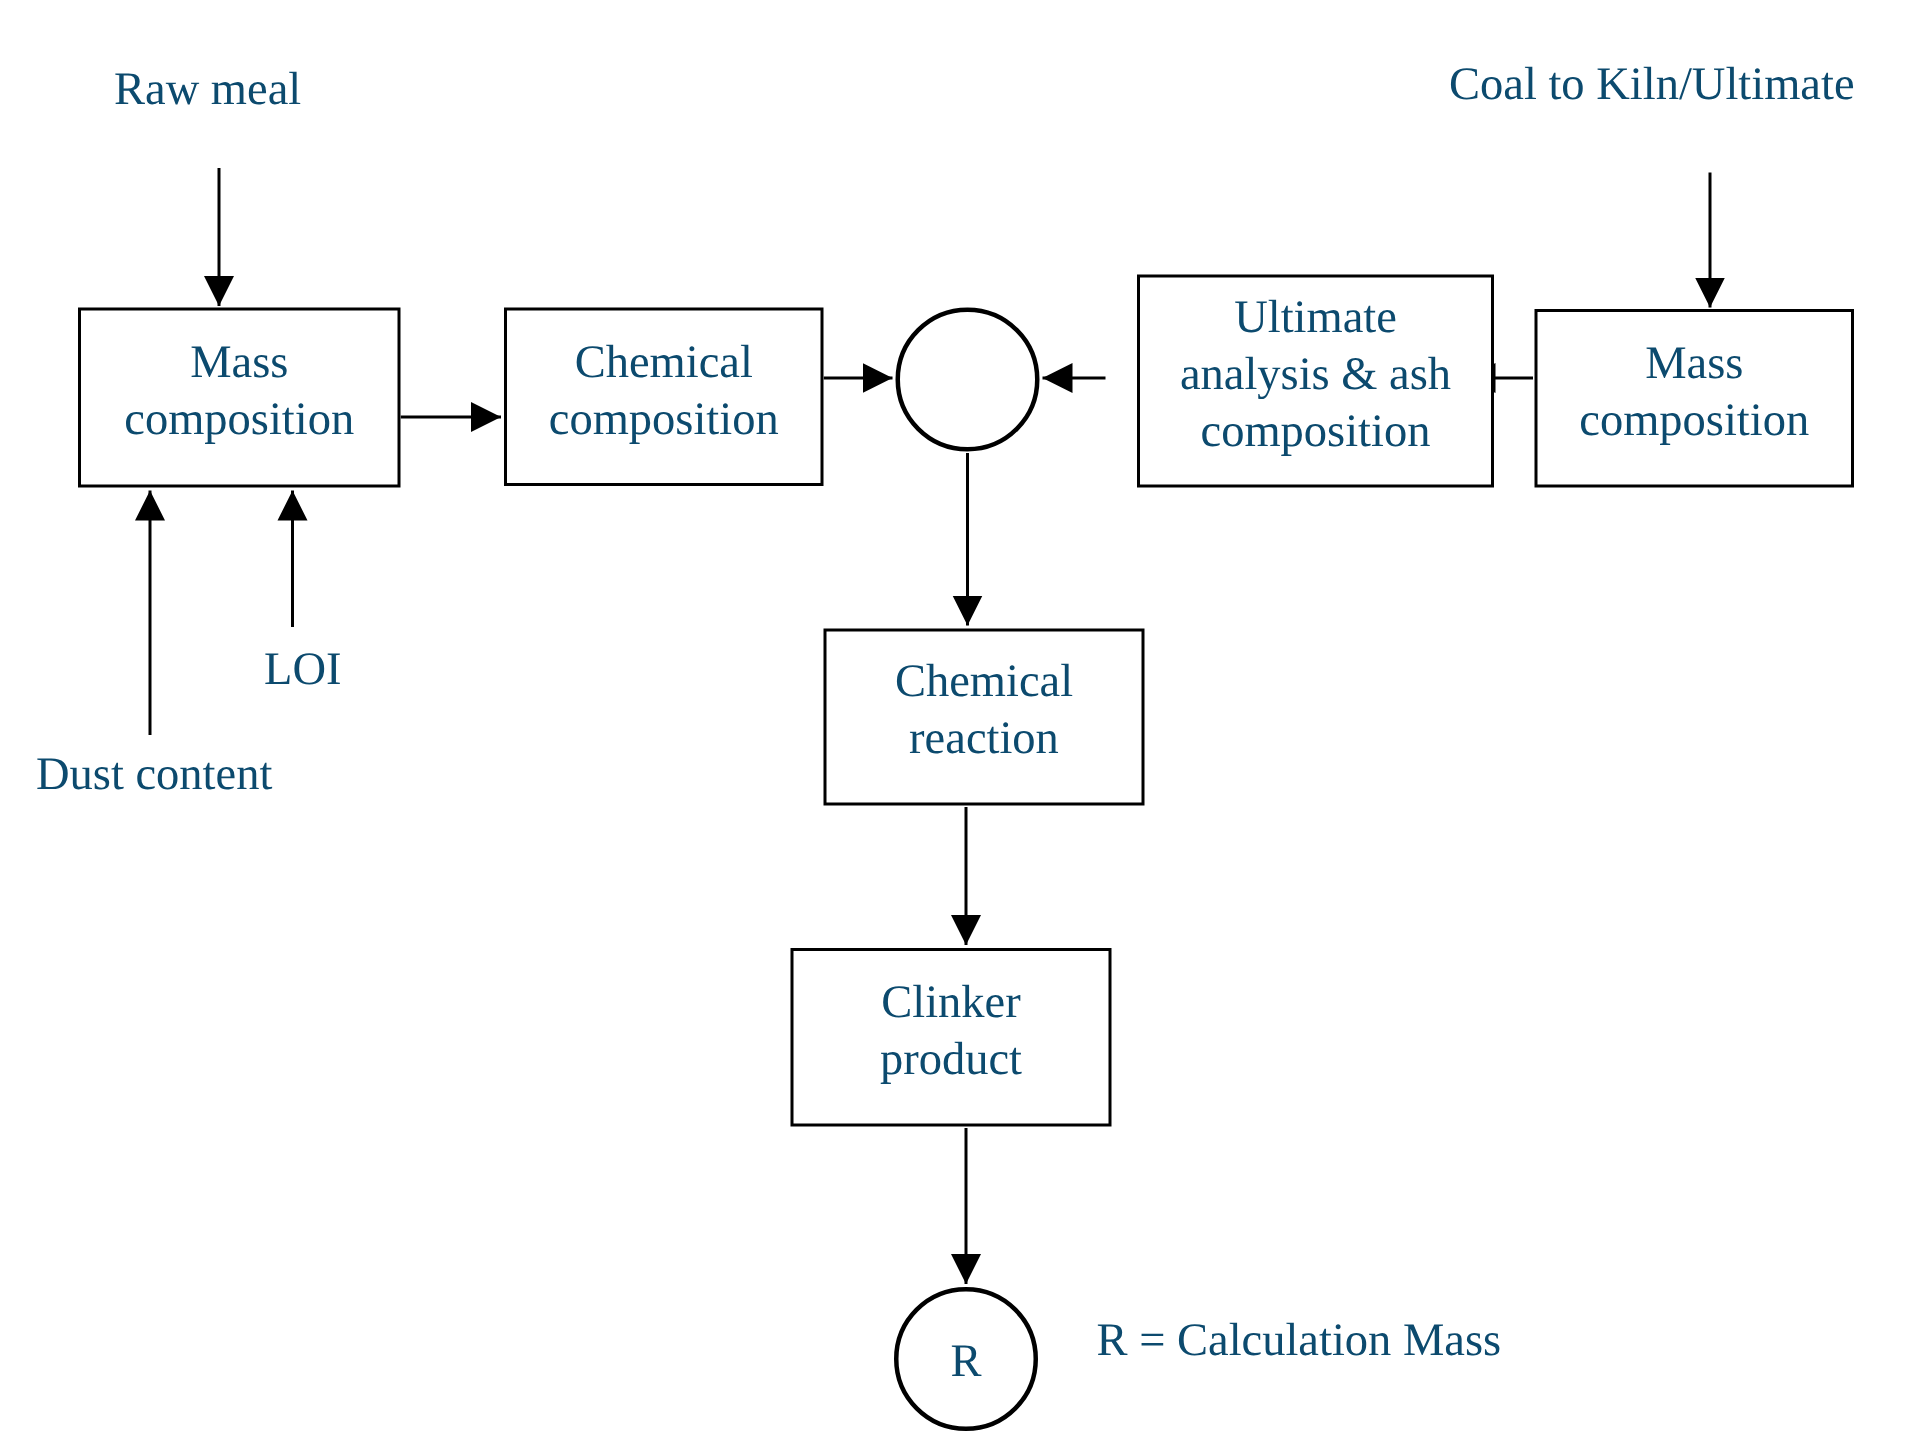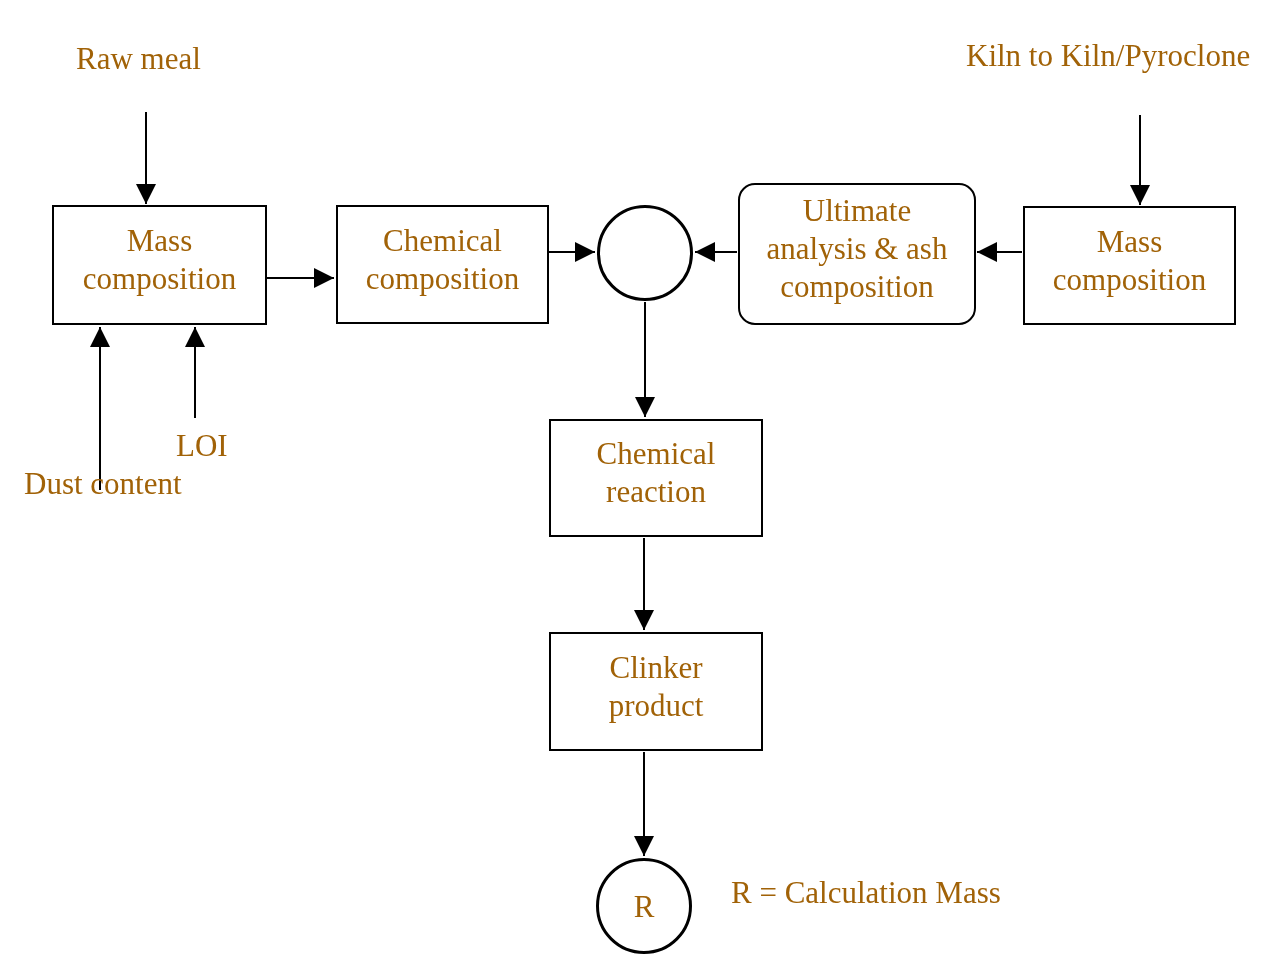--- a/index.html
+++ b/index.html
@@ -6,21 +6,21 @@
     margin: 0;
     padding: 0;
     background: #ffffff;
   }
   .canvas {
     position: relative;
     width: 1271px;
     height: 968px;
     background: #ffffff;
     font-family: "Liberation Serif", "DejaVu Serif", serif;
-    color: #a16207;
+    color: #0c4a6e;
     overflow: hidden;
   }
   .connectors {
     position: absolute;
     left: 0;
     top: 0;
     width: 1271px;
     height: 968px;
   }
   .connectors line {
@@ -85,53 +85,53 @@
     <line x1="549" y1="252" x2="595" y2="252" marker-end="url(#arrow)"></line>
     <line x1="1022" y1="252" x2="977" y2="252" marker-end="url(#arrow)"></line>
     <line x1="737" y1="252" x2="695" y2="252" marker-end="url(#arrow)"></line>
     <line x1="645" y1="302" x2="645" y2="417" marker-end="url(#arrow)"></line>
     <line x1="644" y1="538" x2="644" y2="630" marker-end="url(#arrow)"></line>
     <line x1="644" y1="752" x2="644" y2="856" marker-end="url(#arrow)"></line>
   </svg>
 
   <div class="free-label" style="left:76px; top:41px;">Raw meal</div>
 
-  <div class="free-label" style="left:966px; top:38px;">Kiln to Kiln/Pyroclone</div>
+  <div class="free-label" style="left:966px; top:38px;">Coal to Kiln/Ultimate</div>
 
   <div class="free-label" style="left:176px; top:428px;">LOI</div>
 
-  <div class="free-label" style="left:24px; top:466px;">Dust content</div>
+  <div class="free-label" style="left:24px; top:498px;">Dust content</div>
 
   <div class="box" style="left:52px; top:205px; width:215px; height:120px;">
     <span class="box-label">Mass
 composition</span>
   </div>
 
   <div class="box" style="left:336px; top:205px; width:213px; height:119px;">
     <span class="box-label">Chemical
 composition</span>
   </div>
 
-  <div class="box" style="left:738px; top:183px; width:238px; height:142px;border-radius:17px;">
+  <div class="box" style="left:758px; top:183px; width:238px; height:142px;">
     <span class="box-label">Ultimate
 analysis &amp; ash
 composition</span>
   </div>
 
   <div class="box" style="left:1023px; top:206px; width:213px; height:119px;">
     <span class="box-label">Mass
 composition</span>
   </div>
 
   <div class="box" style="left:549px; top:419px; width:214px; height:118px;">
     <span class="box-label">Chemical
 reaction</span>
   </div>
 
-  <div class="box" style="left:549px; top:632px; width:214px; height:119px;">
+  <div class="box" style="left:527px; top:632px; width:214px; height:119px;">
     <span class="box-label">Clinker
 product</span>
   </div>
 
   <div class="circle-node" style="left:597px; top:205px;"></div>
 
   <div class="circle-node" style="left:596px; top:858px;">
     <span class="circle-label">R</span>
   </div>
 

